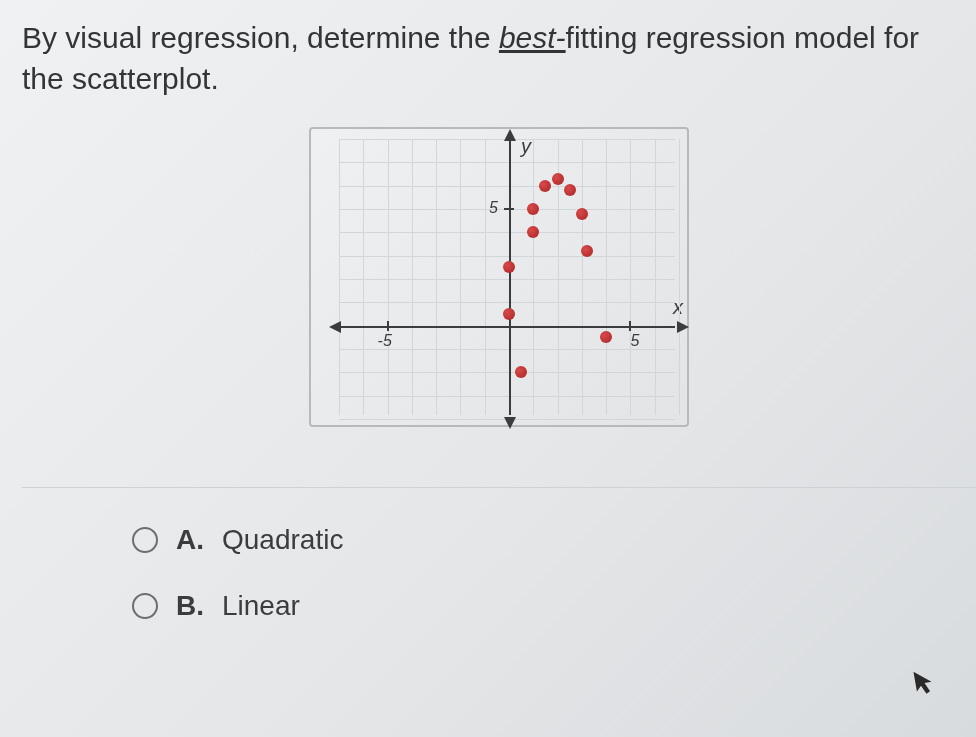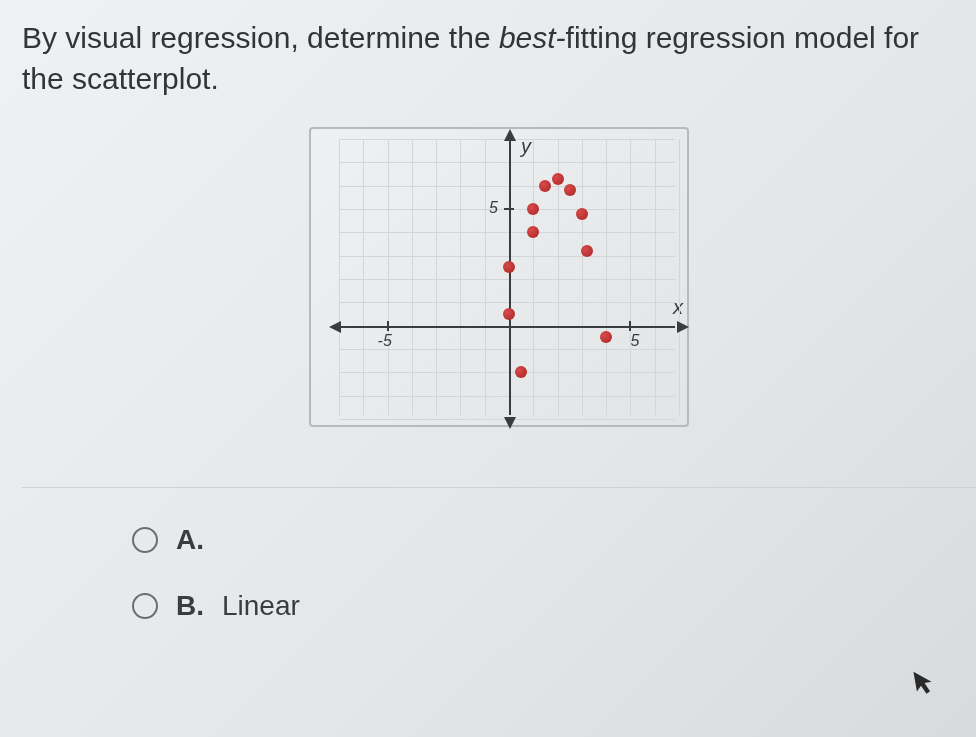--- a/index.html
+++ b/index.html
@@ -14,21 +14,21 @@
     overflow: hidden;
   }
   .question-text {
     font-size: 30px;
     line-height: 1.35;
     max-width: 940px;
     font-weight: 400;
     color: #333436;
     margin-bottom: 28px;
   }
-  .question-text em { font-style: italic; }
+  .question-text em { font-style: italic; text-decoration: underline; }
   .chart-wrap {
     width: 100%;
     display: flex;
     justify-content: center;
     margin-bottom: 60px;
   }
   .chart-border {
     width: 380px;
     height: 300px;
     border: 2px solid #b7babd;
@@ -158,20 +158,21 @@
         <div class="dot" style="left: 247.714px; top: 112px;"></div>
         <div class="dot" style="left: 267.143px; top: 198.333px;"></div>
       </div>
   </div>
 </div>
 
 <div class="answers">
   <div class="answer-row">
     <span class="radio"></span>
     <span class="answer-letter">A.</span>
+    <span>Quadratic</span>
   </div>
   <div class="answer-row">
     <span class="radio"></span>
     <span class="answer-letter">B.</span>
     <span>Linear</span>
   </div>
 </div>
 
 <div class="cursor">
   <svg width="22" height="28" viewBox="0 0 22 28">

